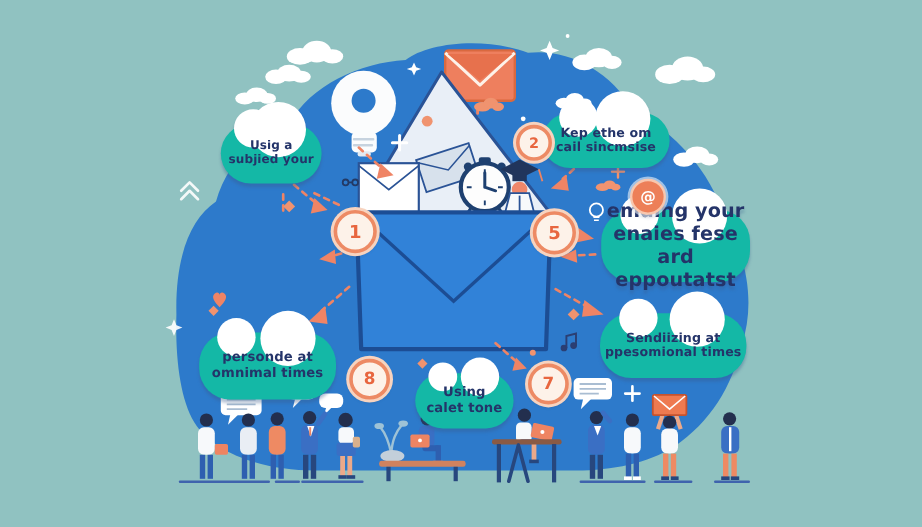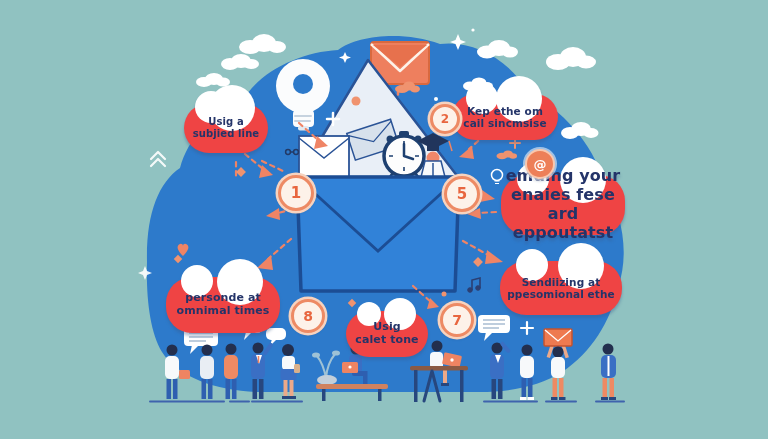--- a/index.html
+++ b/index.html
@@ -4,21 +4,21 @@
 <style>
   html,body{margin:0;padding:0;background:#6b8f8f;}
   .stage{
     position:relative;width:768px;height:439px;overflow:hidden;
     background:#90c2c1;
     font-family:"DejaVu Sans", sans-serif;
   }
   svg.scene{position:absolute;left:0;top:0;z-index:1;}
   
   .cloud{
-    position:absolute;background:#ef4444;border-radius:26px;z-index:2;
+    position:absolute;background:#14b8a6;border-radius:26px;z-index:2;
     display:flex;align-items:center;justify-content:center;
     filter:drop-shadow(0 3px 1.5px rgba(55,90,140,.38));
   }
   .cloud::before{content:"";position:absolute;width:32px;height:32px;border-radius:50%;
     background:#fff;top:-12px;left:13%;}
   .cloud::after{content:"";position:absolute;width:46px;height:46px;border-radius:50%;
     background:#fff;top:-18px;right:15%;}
   .cloud--small::before{width:24px;height:24px;top:-9px;}
   .cloud--small::after{width:32px;height:32px;top:-13px;}
   .cloud-text{
@@ -350,41 +350,41 @@
           <path d="M252 401.5 H302"></path>
         <path d="M484 401.5 H537"></path>
           <path d="M546 401.5 H576"></path>
           <path d="M596 401.5 H624"></path>
       </g>
     </g>
   </svg>
 
   <div class="cloud" style="left:184px;top:103px;width:84px;height:50px;">
     <span class="cloud-text" style="font-size:10px;">Usig a
-subjied line</span>
+subjied your</span>
   </div>
   <div class="cloud" style="left:452px;top:94px;width:106px;height:46px;">
     <span class="cloud-text" style="font-size:10.5px;">Kep ethe om
 cail sincmsise</span>
   </div>
   <div class="cloud" style="left:501px;top:175px;width:124px;height:60px;">
     <span class="cloud-text" style="font-size:16px;">emding your
 enaies fese ard
 eppoutatst</span>
   </div>
   <div class="cloud" style="left:166px;top:277px;width:114px;height:56px;">
     <span class="cloud-text" style="font-size:11px;">personde at
 omnimal times</span>
   </div>
   <div class="cloud" style="left:500px;top:261px;width:122px;height:54px;">
     <span class="cloud-text" style="font-size:10.5px;">Sendiizing at
-ppesomional ethe</span>
+ppesomional times</span>
   </div>
   <div class="cloud cloud--small" style="left:346px;top:311px;width:82px;height:46px;">
-    <span class="cloud-text" style="font-size:11px;">Usig
+    <span class="cloud-text" style="font-size:11px;">Using
 calet tone</span>
   </div>
 
   <div class="badge" style="left:278px;top:175px;width:30px;height:30px;font-size:15px;">1</div>
   <div class="badge" style="left:430px;top:104px;width:24px;height:24px;font-size:12px;">2</div>
   <div class="badge" style="left:444px;top:176px;width:30px;height:30px;font-size:15px;">5</div>
   <div class="badge" style="left:440px;top:303px;width:28px;height:28px;font-size:14px;">7</div>
   <div class="badge" style="left:291px;top:299px;width:28px;height:28px;font-size:14px;">8</div>
   <div class="badge badge--at" style="left:525px;top:149px;width:26px;height:26px;font-size:13px;">@</div>
 

